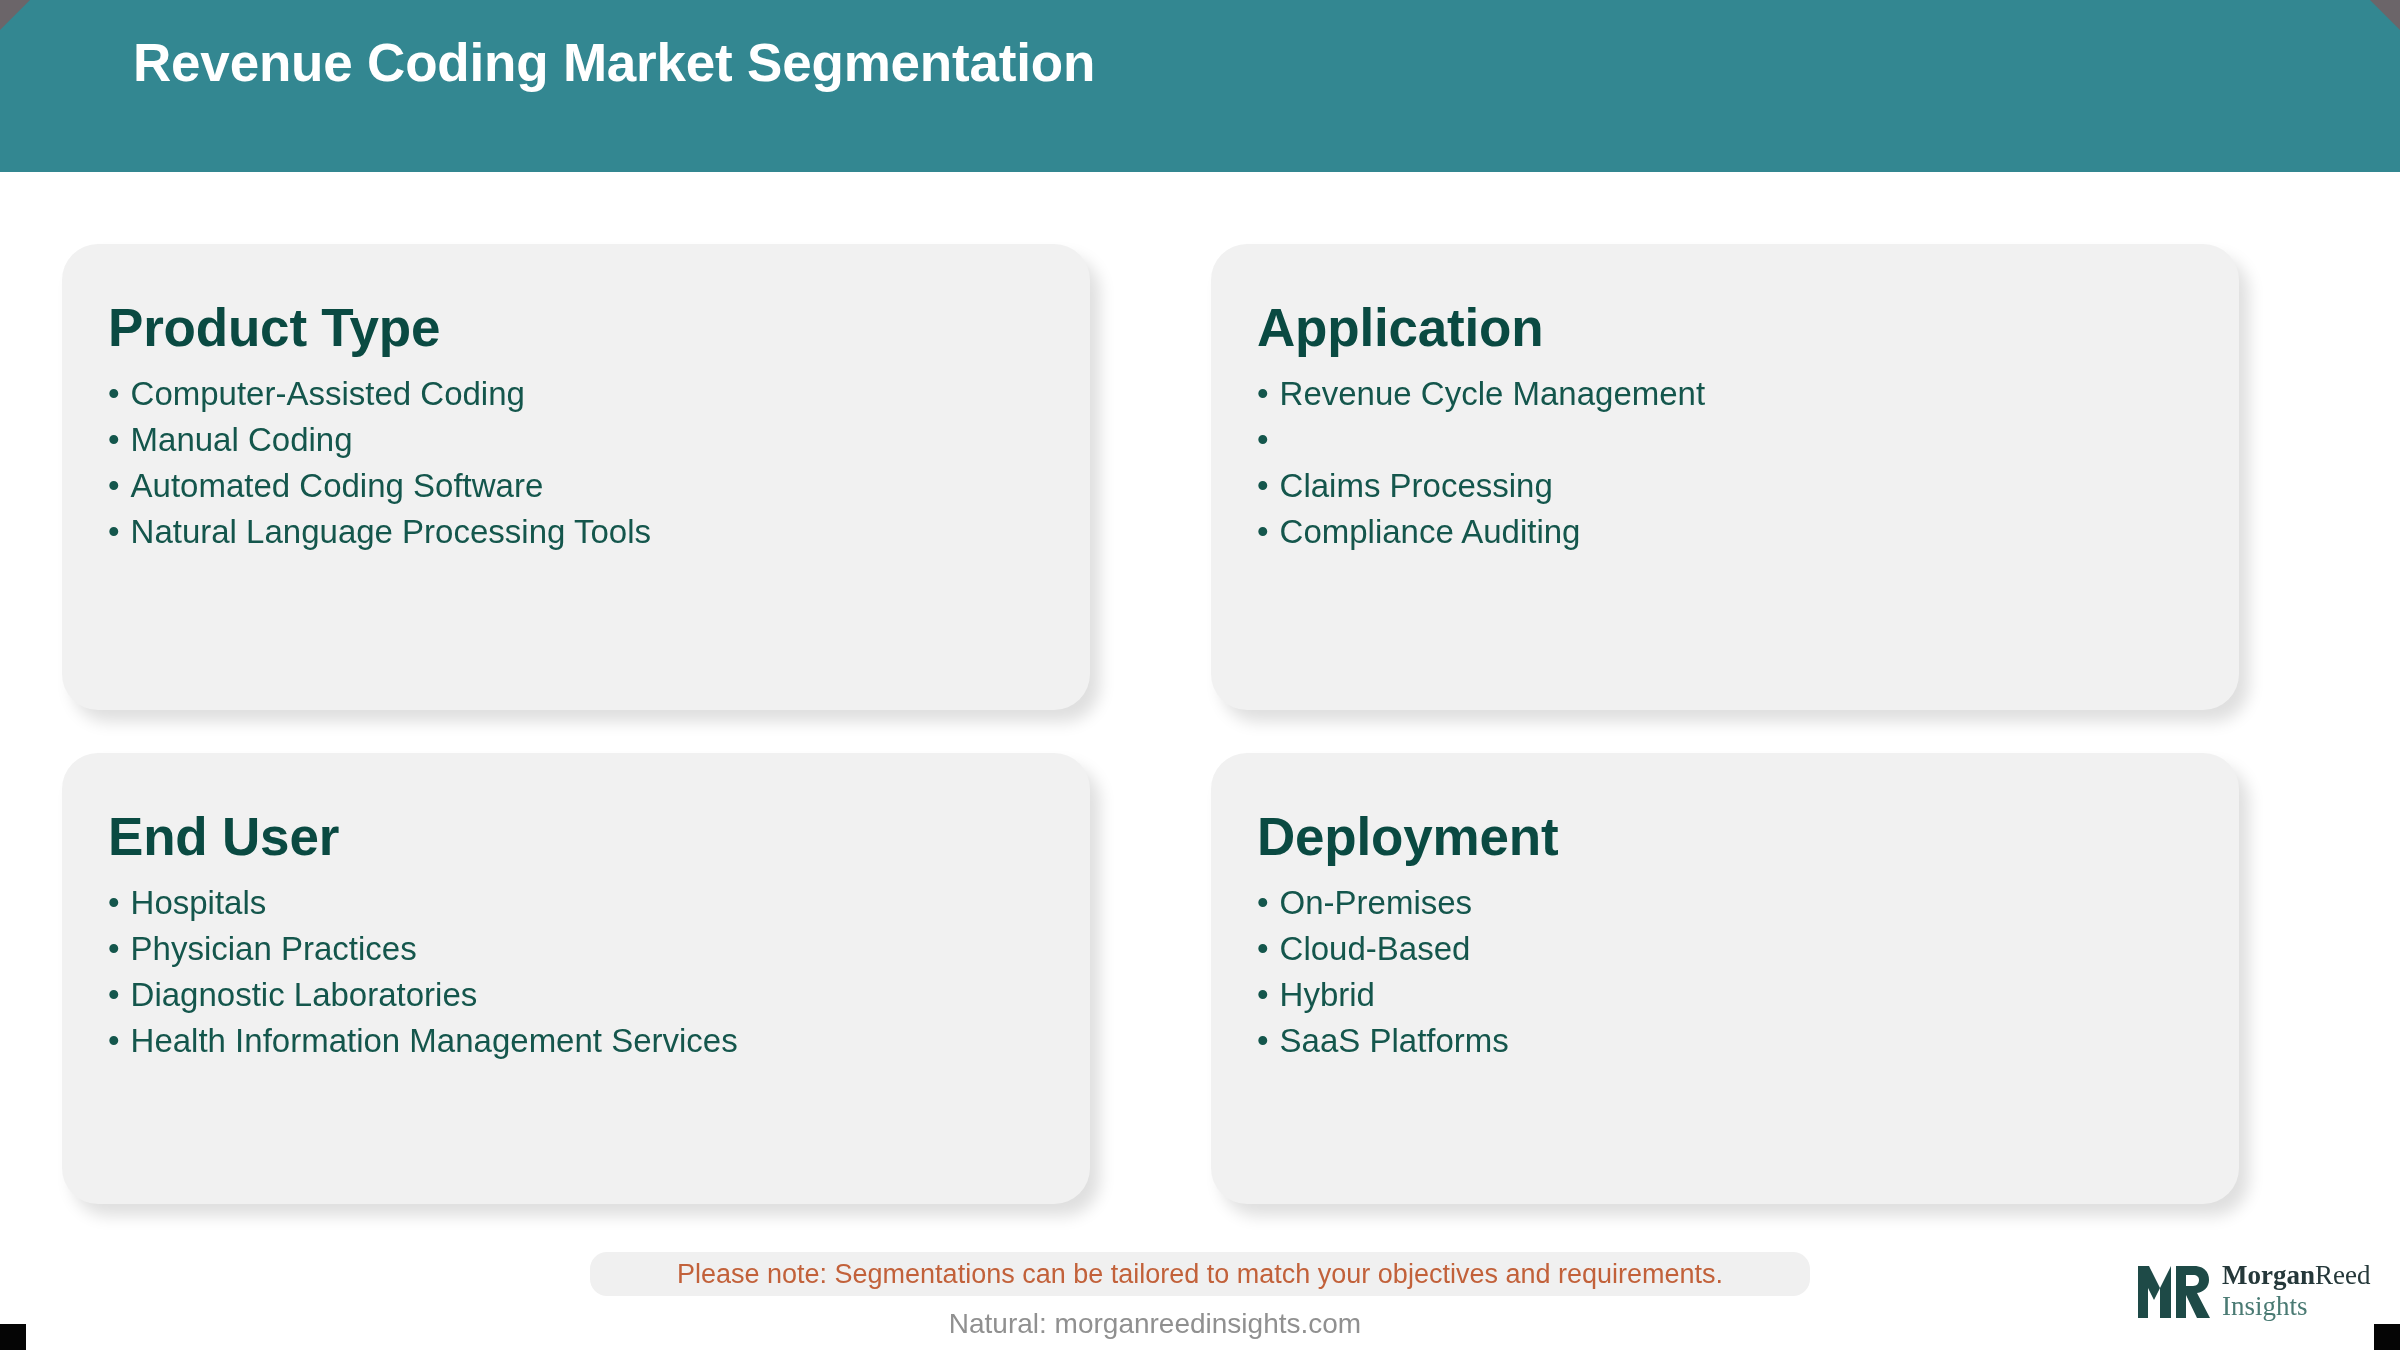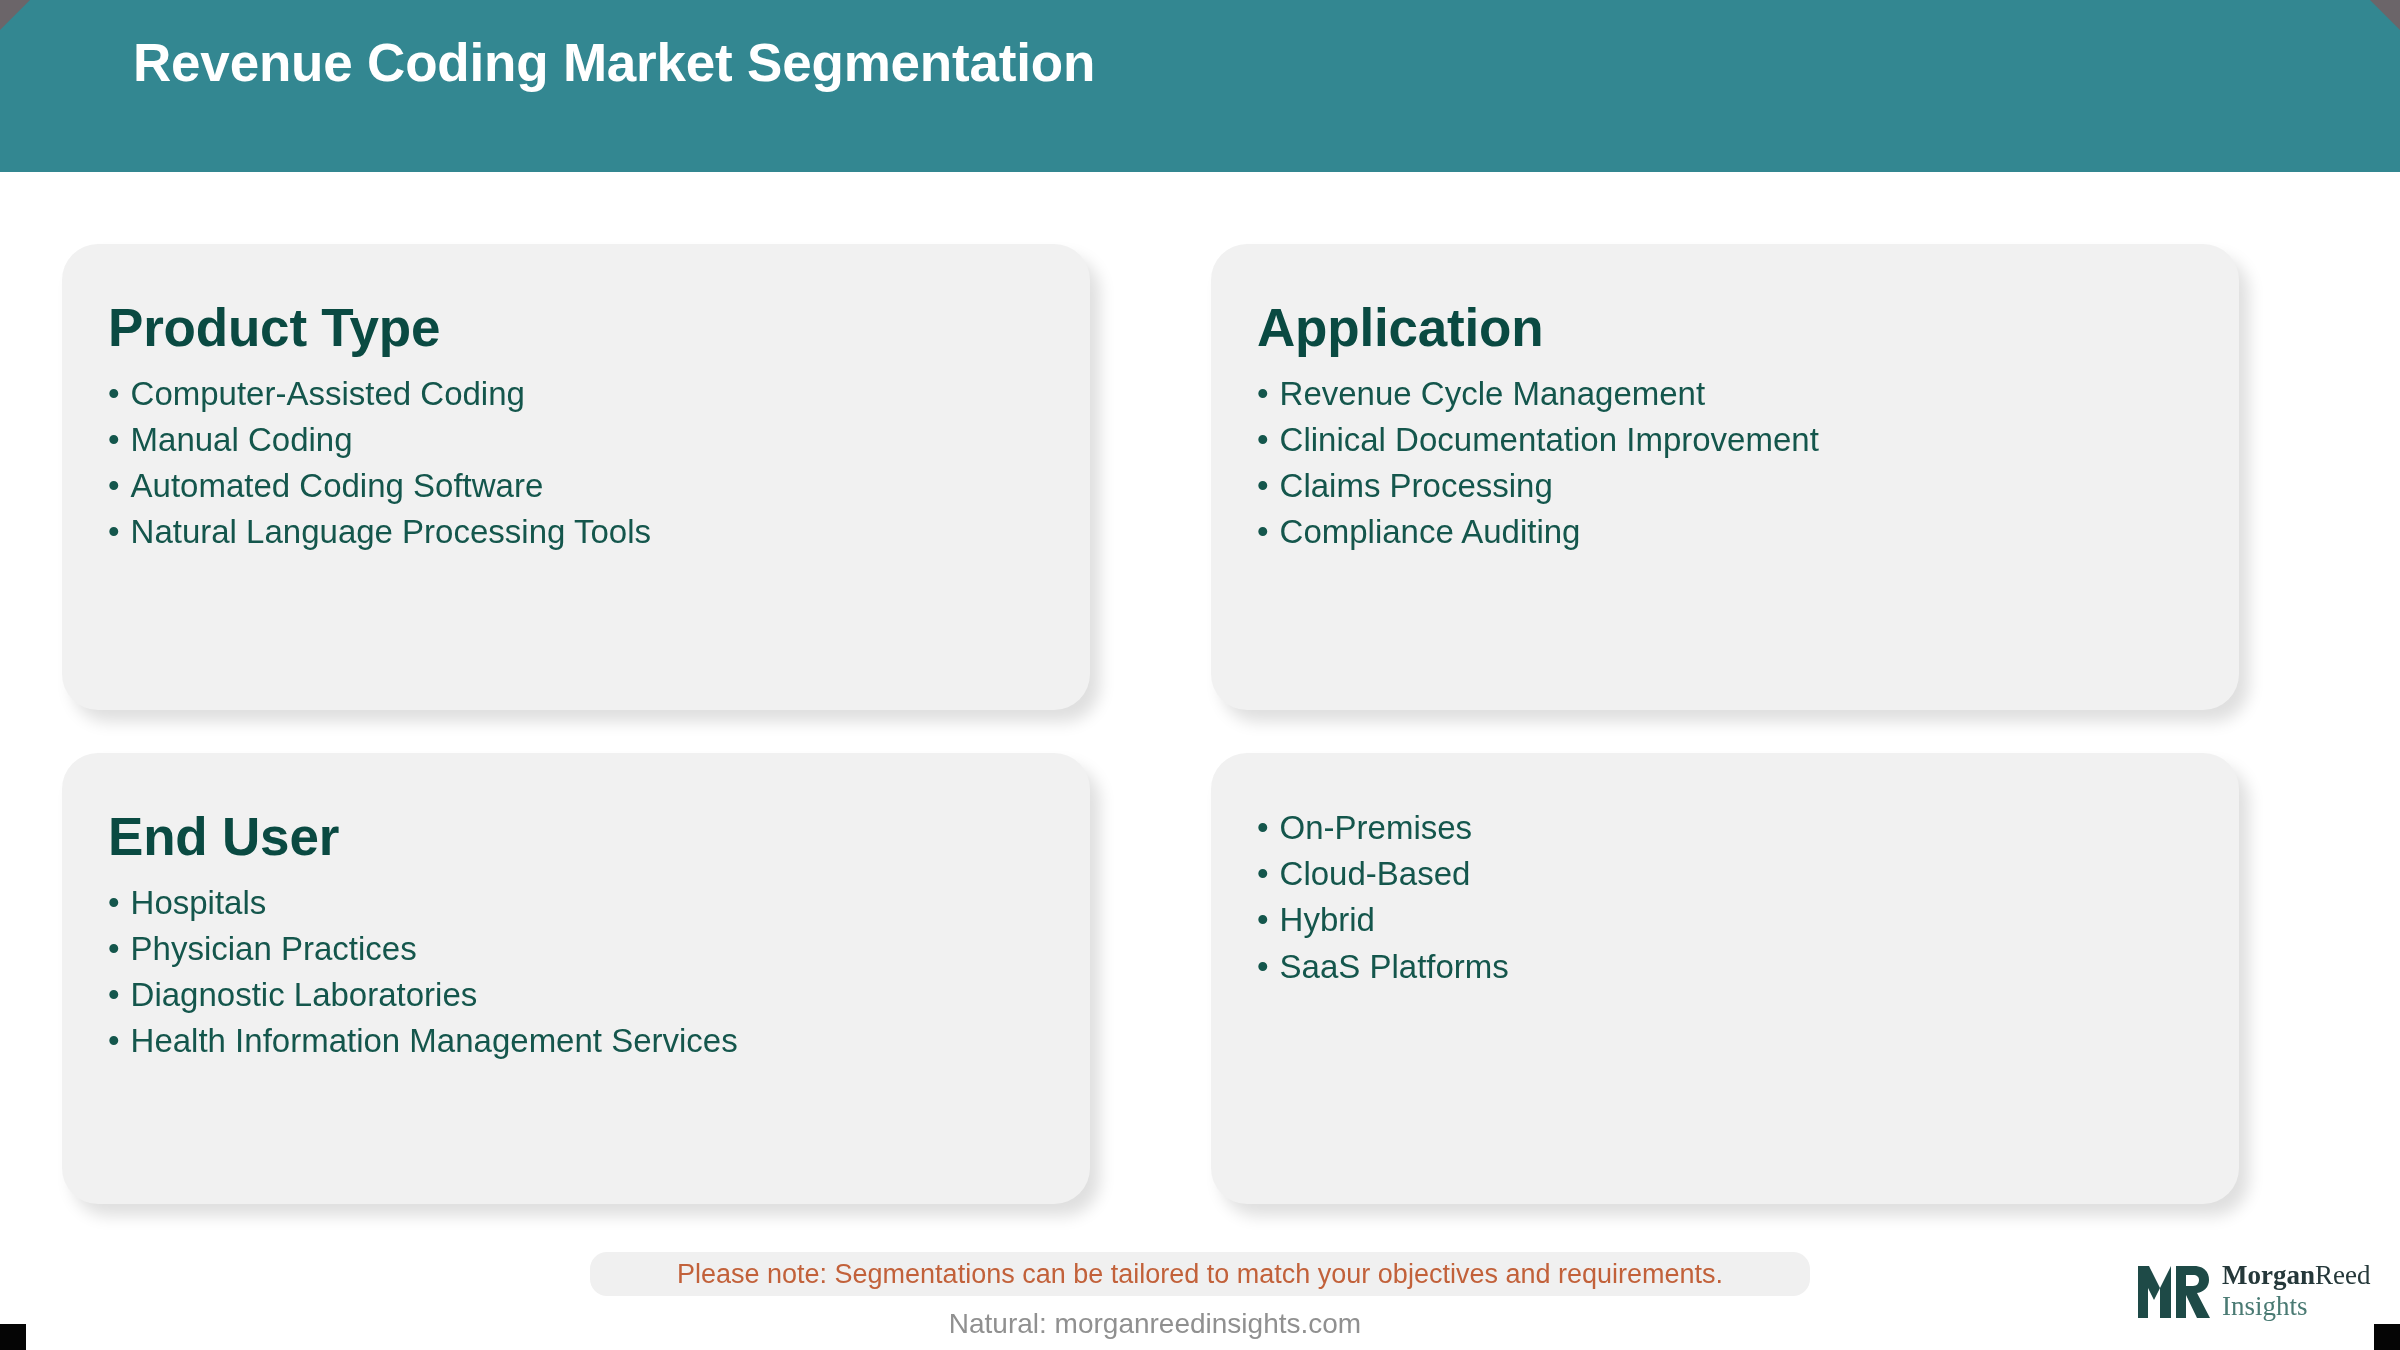--- a/index.html
+++ b/index.html
@@ -201,21 +201,20 @@
 
   <div class="card card-2">
     <div class="card-heading">Application</div>
     <ul class="card-list">
       <li>
         <span class="bullet-dot">•</span>
         <span>Revenue Cycle Management</span>
       </li>
       <li>
         <span class="bullet-dot">•</span>
-        <span>Clinical Documentation Improvement</span>
       </li>
       <li>
         <span class="bullet-dot">•</span>
         <span>Claims Processing</span>
       </li>
       <li>
         <span class="bullet-dot">•</span>
         <span>Compliance Auditing</span>
       </li>
     </ul>
@@ -237,20 +236,21 @@
         <span>Diagnostic Laboratories</span>
       </li>
       <li>
         <span class="bullet-dot">•</span>
         <span>Health Information Management Services</span>
       </li>
     </ul>
   </div>
 
   <div class="card card-4">
+    <div class="card-heading">Deployment</div>
     <ul class="card-list">
       <li>
         <span class="bullet-dot">•</span>
         <span>On-Premises</span>
       </li>
       <li>
         <span class="bullet-dot">•</span>
         <span>Cloud-Based</span>
       </li>
       <li>

